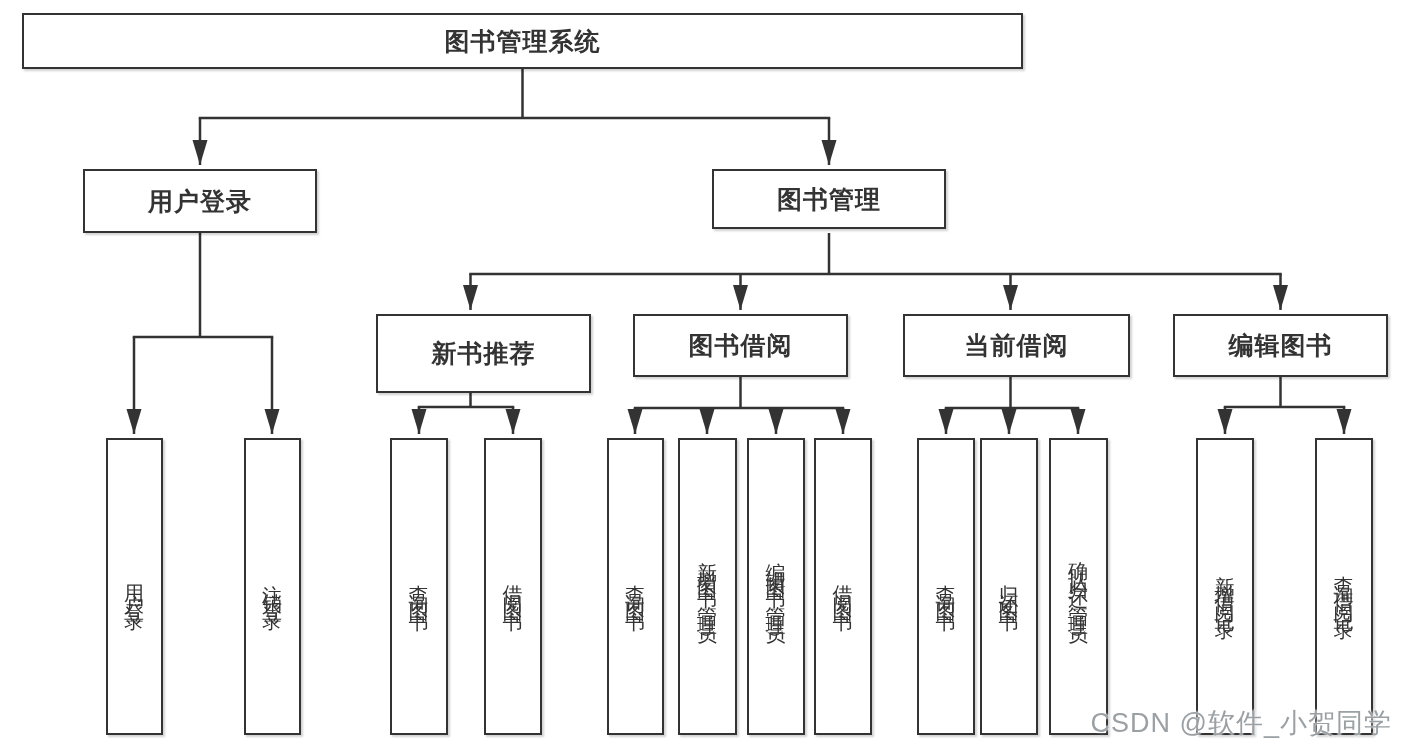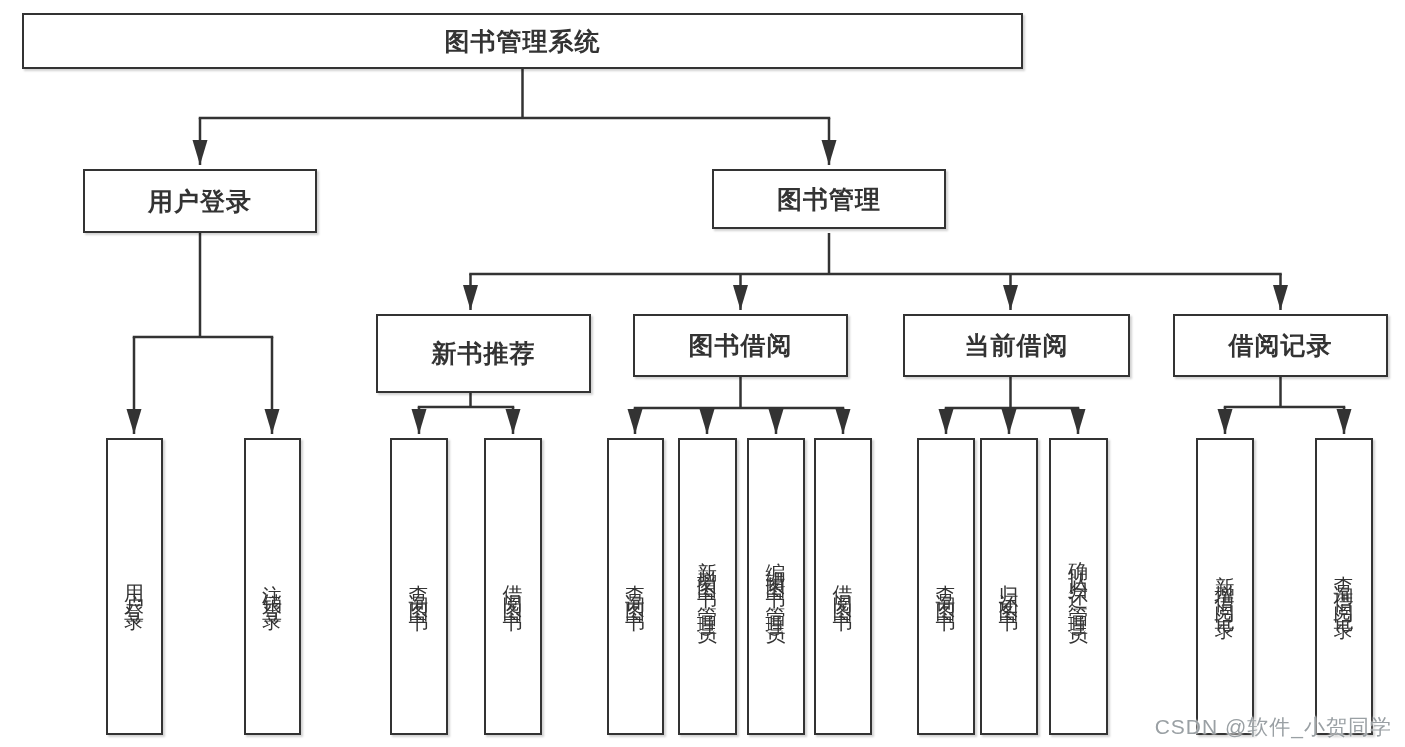--- a/index.html
+++ b/index.html
@@ -33,21 +33,21 @@
     text-orientation:mixed;
     font-size:20px;
     letter-spacing:9px;
     line-height:1;
     color:#333333;
     white-space:nowrap;
   }
   .watermark{
     position:absolute;
     right:13px;bottom:6px;
-    font-size:21px;
+    font-size:27px;
     color:#9aa0a4;
     letter-spacing:1px;
     z-index:5;
     text-shadow:0 0 3px #ffffff,0 0 2px #ffffff;
     white-space:nowrap;
   }
 </style>
 </head>
 <body>
 
@@ -131,21 +131,21 @@
   <div class="box hbox" style="left:376px;top:314px;width:215px;height:79px">
     <span class="lbl">新书推荐</span>
   </div>
   <div class="box hbox" style="left:633px;top:314px;width:215px;height:63px">
     <span class="lbl">图书借阅</span>
   </div>
   <div class="box hbox" style="left:903px;top:314px;width:227px;height:63px">
     <span class="lbl">当前借阅</span>
   </div>
   <div class="box hbox" style="left:1173px;top:314px;width:215px;height:63px">
-    <span class="lbl">借阅记录</span>
+    <span class="lbl">编辑图书</span>
   </div>
 
   <div class="box vbox" style="left:106px;top:438px;width:57px;height:297px">
     <span class="vlbl">用户登录</span>
   </div>
   <div class="box vbox" style="left:244px;top:438px;width:57px;height:297px">
     <span class="vlbl">注销登录</span>
   </div>
 
   <div class="box vbox" style="left:390px;top:438px;width:58px;height:297px">

